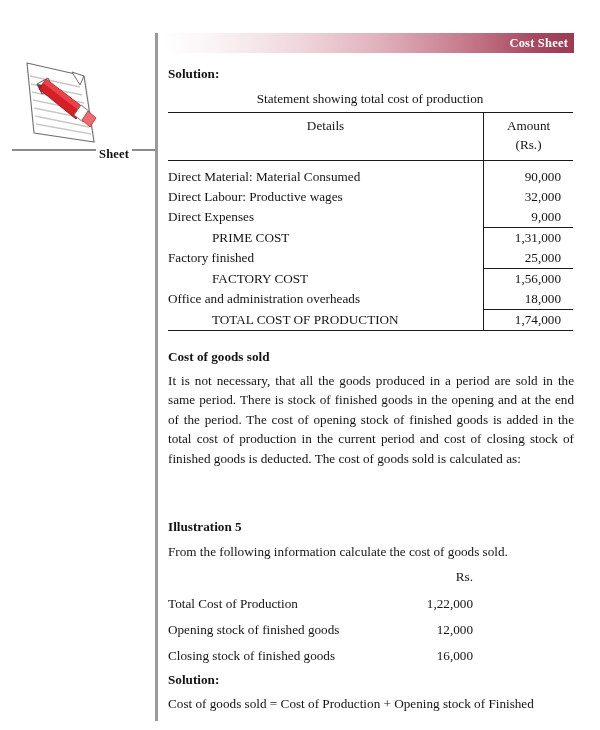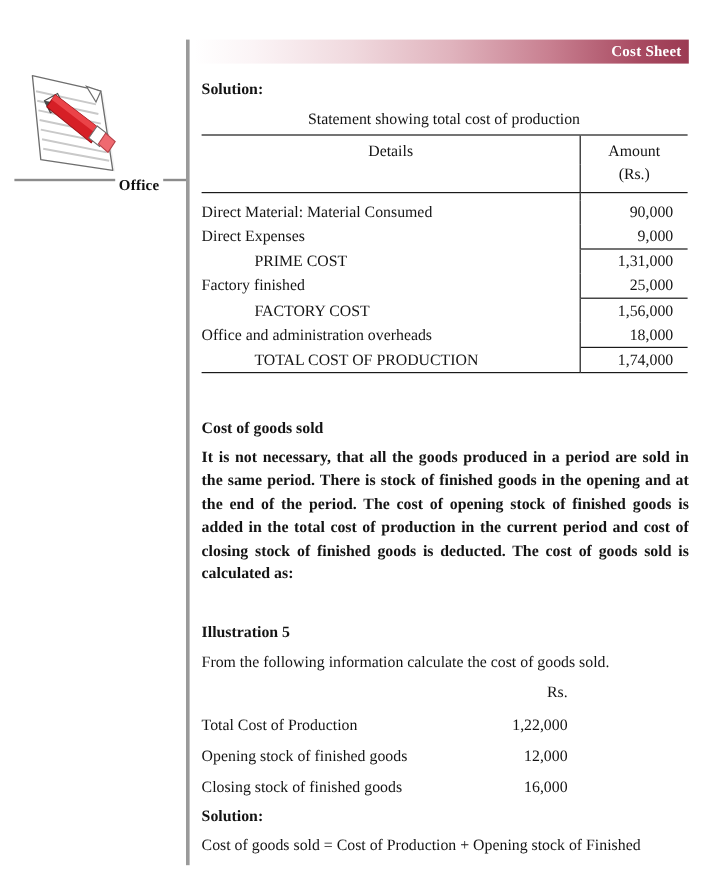--- a/index.html
+++ b/index.html
@@ -90,21 +90,21 @@
   
   .blk {
     position: absolute;
     font-family: "Liberation Serif", serif;
     font-size: 13.2px;
     line-height: 19.5px;
     color: #141414;
   }
   .bold { font-weight: bold; }
   .center { text-align: center; }
-  .just { text-align: justify; font-weight: bold; }
+  .just { text-align: justify; }
   .right { text-align: right; }
 
   
   #cost-table {
     position: absolute;
     left: 168px; top: 112px;
     width: 405px;
     border-collapse: collapse;
     font-family: "Liberation Serif", serif;
     font-size: 13.2px;
@@ -189,21 +189,21 @@
         <path d="M36,41 L74,70 L66,81 L29,51 Z" fill="#d61f26" stroke="#9c1016" stroke-width="0.9"></path>
         <path d="M36,41 L74,70 L71,74 L33,45 Z" fill="#ef4a4f" opacity="0.85"></path>
 
         <path d="M71,67 L80,74 L73,84 L64,77 Z" fill="#ffffff" stroke="#6e6e6e" stroke-width="0.9"></path>
 
         <path d="M78,73 L86,80 L80,89 L72,82 Z" fill="#ef6a70" stroke="#b43f46" stroke-width="0.9"></path>
       </svg>
     </div>
 
     <div id="notes-rule"></div>
-    <div id="notes-label">Office</div>
+    <div id="notes-label">Sheet</div>
   </div>
 
   <div id="spine"></div>
 
   <div id="banner">
     <div id="banner-title">Cost Sheet</div>
   </div>
 
   <div class="blk bold" style="left:168px; top:64px; width:400px;">Solution:</div>
 
@@ -222,20 +222,24 @@
       <tr class="spacer-row">
         <td class="c-det"></td>
         <td class="c-amt"></td>
       </tr>
 
       <tr class="row">
         <td class="c-det">Direct Material: Material Consumed</td>
         <td class="c-amt">90,000</td>
       </tr>
       <tr class="row">
+        <td class="c-det">Direct Labour: Productive wages</td>
+        <td class="c-amt">32,000</td>
+      </tr>
+      <tr class="row">
         <td class="c-det">Direct Expenses</td>
         <td class="c-amt">9,000</td>
       </tr>
       <tr class="row rule-amt">
         <td class="c-det indent">PRIME COST</td>
         <td class="c-amt">1,31,000</td>
       </tr>
       <tr class="row">
         <td class="c-det">Factory finished</td>
         <td class="c-amt">25,000</td>

